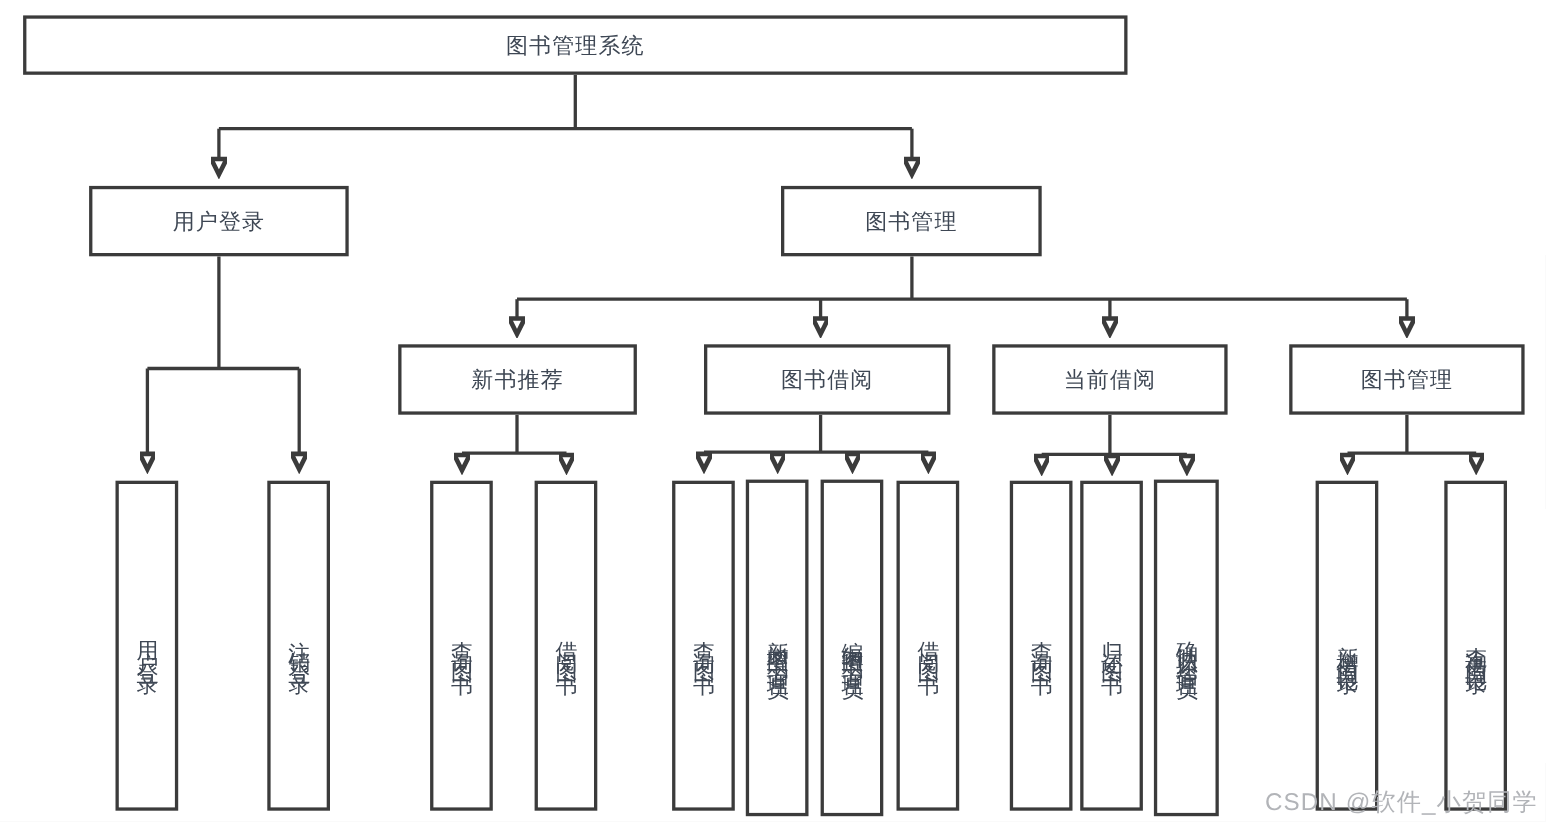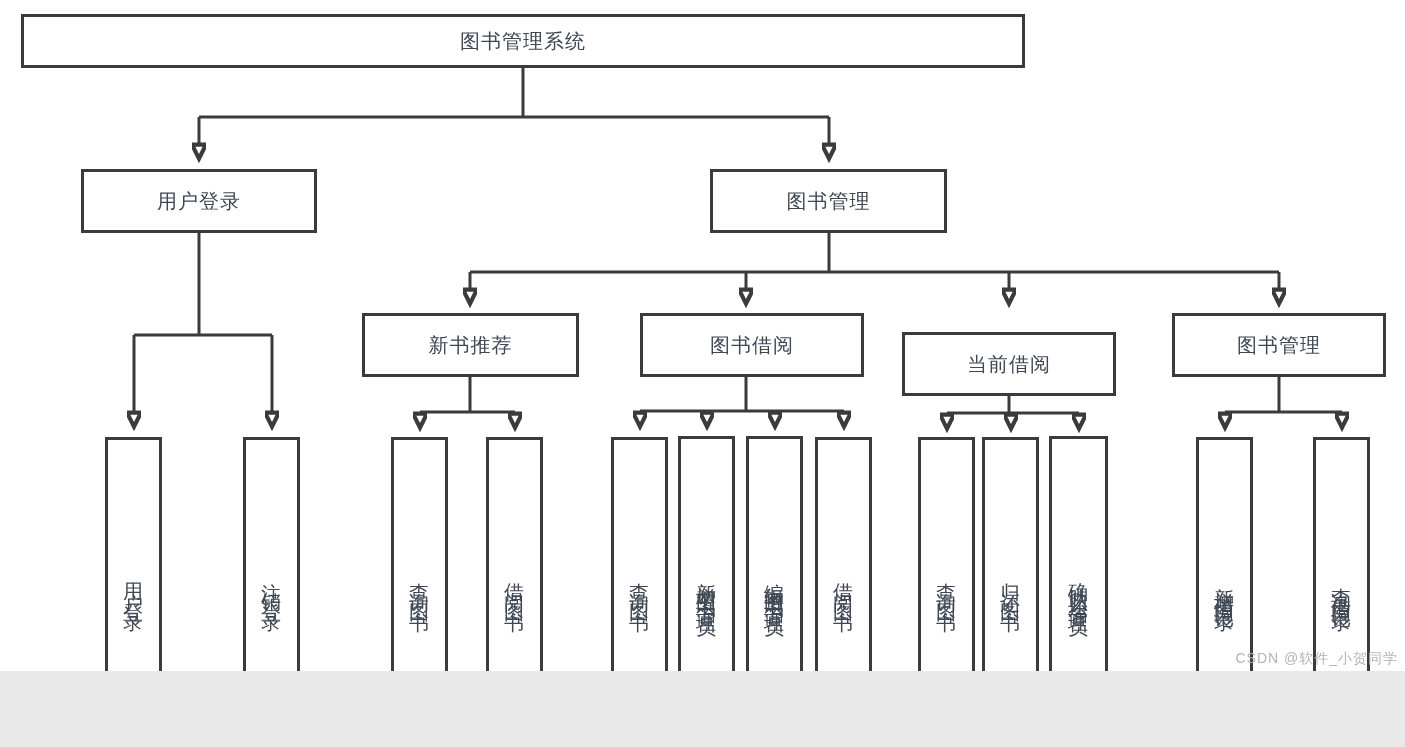--- a/index.html
+++ b/index.html
@@ -9,21 +9,21 @@
     --background: #ffffff;
   }
   html, body { margin: 0; padding: 0; }
   body {
     font-family: "Liberation Sans", "DejaVu Sans", sans-serif;
     background: #e9e9e9;
   }
   .canvas {
     position: relative;
     width: 1405px;
-    height: 671px;
+    height: 747px;
     background: var(--background, #fff);
     overflow: hidden;
   }
   .connectors {
     position: absolute;
     left: 0; top: 0;
     width: 1405px; height: 747px;
     pointer-events: none;
   }
   .connectors path {
@@ -53,21 +53,21 @@
     letter-spacing: 10px;
     line-height: 1;
   }
   .node.v.tight span {
     letter-spacing: 5px;
   }
   .watermark {
     position: absolute;
     right: 7px;
     bottom: 3px;
-    font-size: 14px;
+    font-size: 22px;
     letter-spacing: 1px;
     color: var(--watermark, #b2b4b8);
     white-space: nowrap;
   }
 </style>
 </head>
 <body>
 
 <div class="canvas">
 
@@ -129,21 +129,21 @@
   <div class="node h" style="left:710px; top:169px; width:237px; height:64px;">
     <span>图书管理</span>
   </div>
 
   <div class="node h" style="left:362px; top:313px; width:217px; height:64px;">
     <span>新书推荐</span>
   </div>
   <div class="node h" style="left:640px; top:313px; width:224px; height:64px;">
     <span>图书借阅</span>
   </div>
-  <div class="node h" style="left:902px; top:313px; width:214px; height:64px;margin-top:19px;">
+  <div class="node h" style="left:902px; top:313px; width:214px; height:64px;">
     <span>当前借阅</span>
   </div>
   <div class="node h" style="left:1172px; top:313px; width:214px; height:64px;">
     <span>图书管理</span>
   </div>
 
   <div class="node v" style="left:105px; top:437px; width:57px; height:300px;">
     <span>用户登录</span>
   </div>
   <div class="node v" style="left:243px; top:437px; width:57px; height:300px;">

